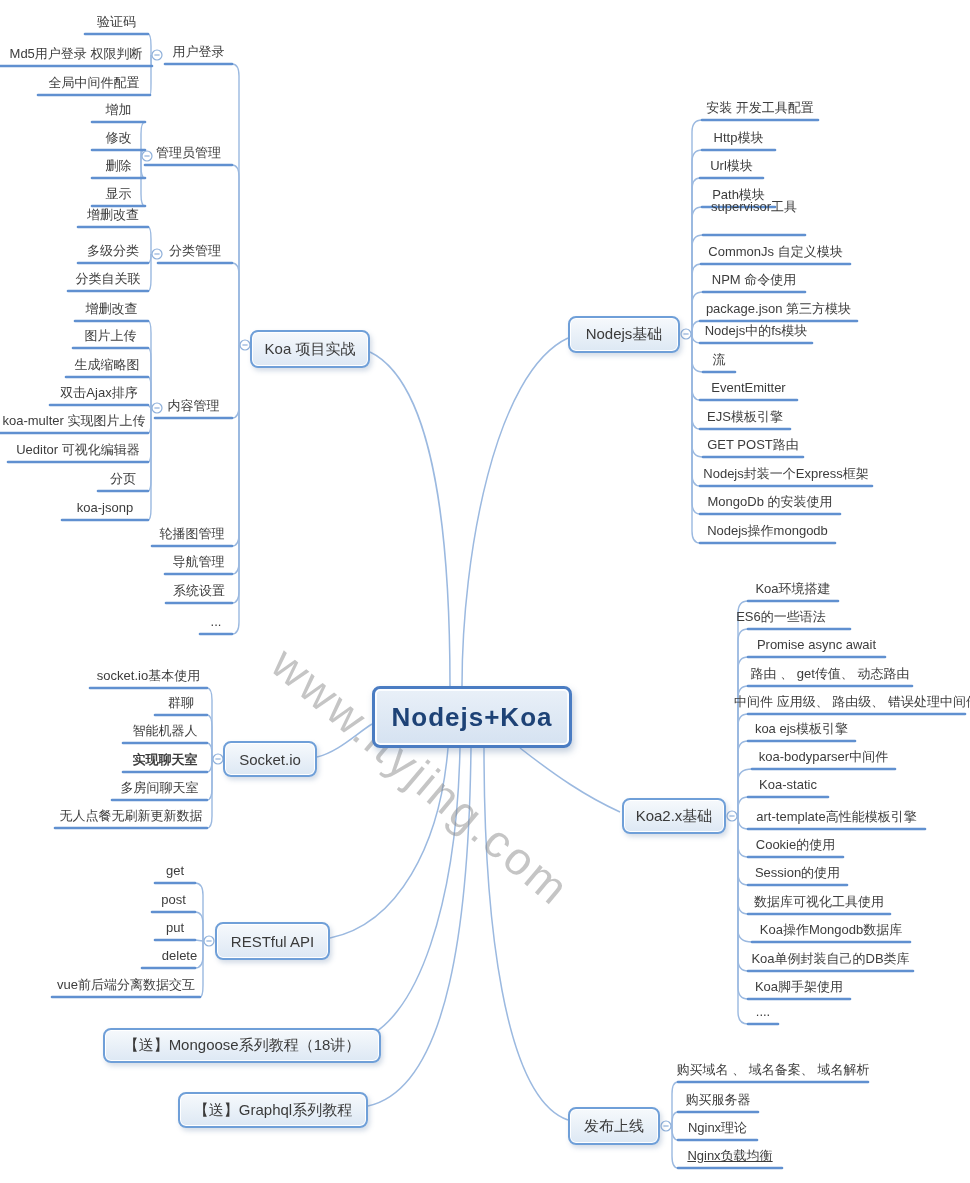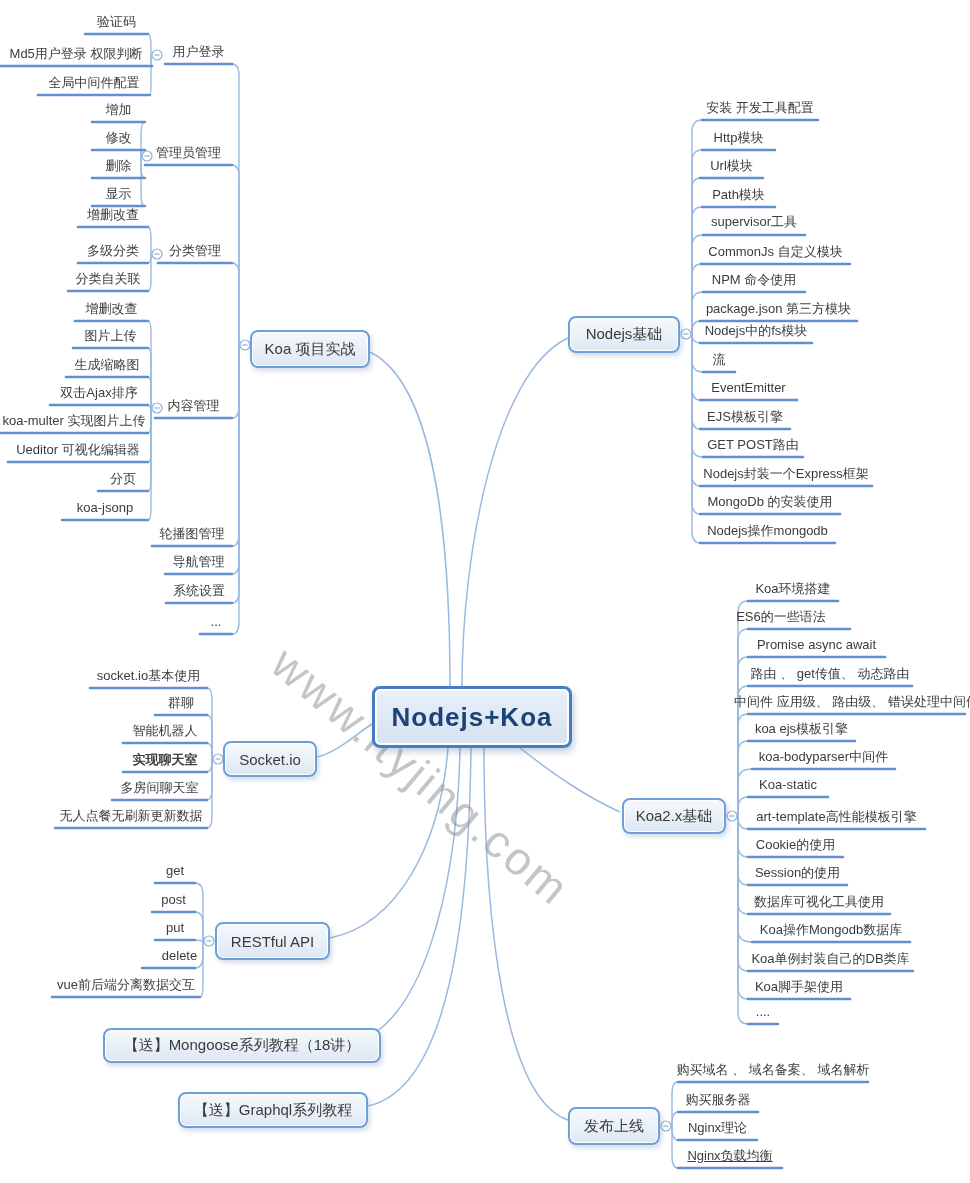--- a/index.html
+++ b/index.html
@@ -260,21 +260,21 @@
       <div class="leaf-label" style="left: 27px; width: 156px; top: 499px;">koa-jsonp</div>
       <div class="leaf-label" style="left: 117px; width: 150px; top: 525px;">轮播图管理</div>
       <div class="leaf-label" style="left: 130px; width: 137px; top: 553px;">导航管理</div>
       <div class="leaf-label" style="left: 131px; width: 136px; top: 582px;">系统设置</div>
       <div class="leaf-label" style="left: 165px; width: 102px; top: 613px;">...</div>
       <div class="topic" style="left: 568px; top: 316px; width: 112px; height: 37px;">Nodejs基础</div>
       <div class="leaf-label" style="left: 667px; width: 186px; top: 99px;">安装 开发工具配置</div>
       <div class="leaf-label" style="left: 667px; width: 143px; top: 129px;">Http模块</div>
       <div class="leaf-label" style="left: 665px; width: 133px; top: 157px;">Url模块</div>
       <div class="leaf-label" style="left: 667px; width: 143px; top: 186px;">Path模块</div>
-      <div class="leaf-label" style="left: 668px; width: 172px; top: 213px;">supervisor工具</div>
+      <div class="leaf-label" style="left: 668px; width: 172px; top: 198px;">supervisor工具</div>
       <div class="leaf-label" style="left: 666px; width: 219px; top: 243px;">CommonJs  自定义模块</div>
       <div class="leaf-label" style="left: 668px; width: 172px; top: 271px;">NPM 命令使用</div>
       <div class="leaf-label" style="left: 665px; width: 227px; top: 300px;">package.json 第三方模块</div>
       <div class="leaf-label" style="left: 665px; width: 182px; top: 322px;">Nodejs中的fs模块</div>
       <div class="leaf-label" style="left: 668px; width: 102px; top: 351px;">流</div>
       <div class="leaf-label" style="left: 665px; width: 167px; top: 379px;">EventEmitter</div>
       <div class="leaf-label" style="left: 665px; width: 160px; top: 408px;">EJS模板引擎</div>
       <div class="leaf-label" style="left: 668px; width: 170px; top: 436px;">GET POST路由</div>
       <div class="leaf-label" style="left: 665px; width: 242px; top: 465px;">Nodejs封装一个Express框架</div>
       <div class="leaf-label" style="left: 665px; width: 210px; top: 493px;">MongoDb 的安装使用</div>

